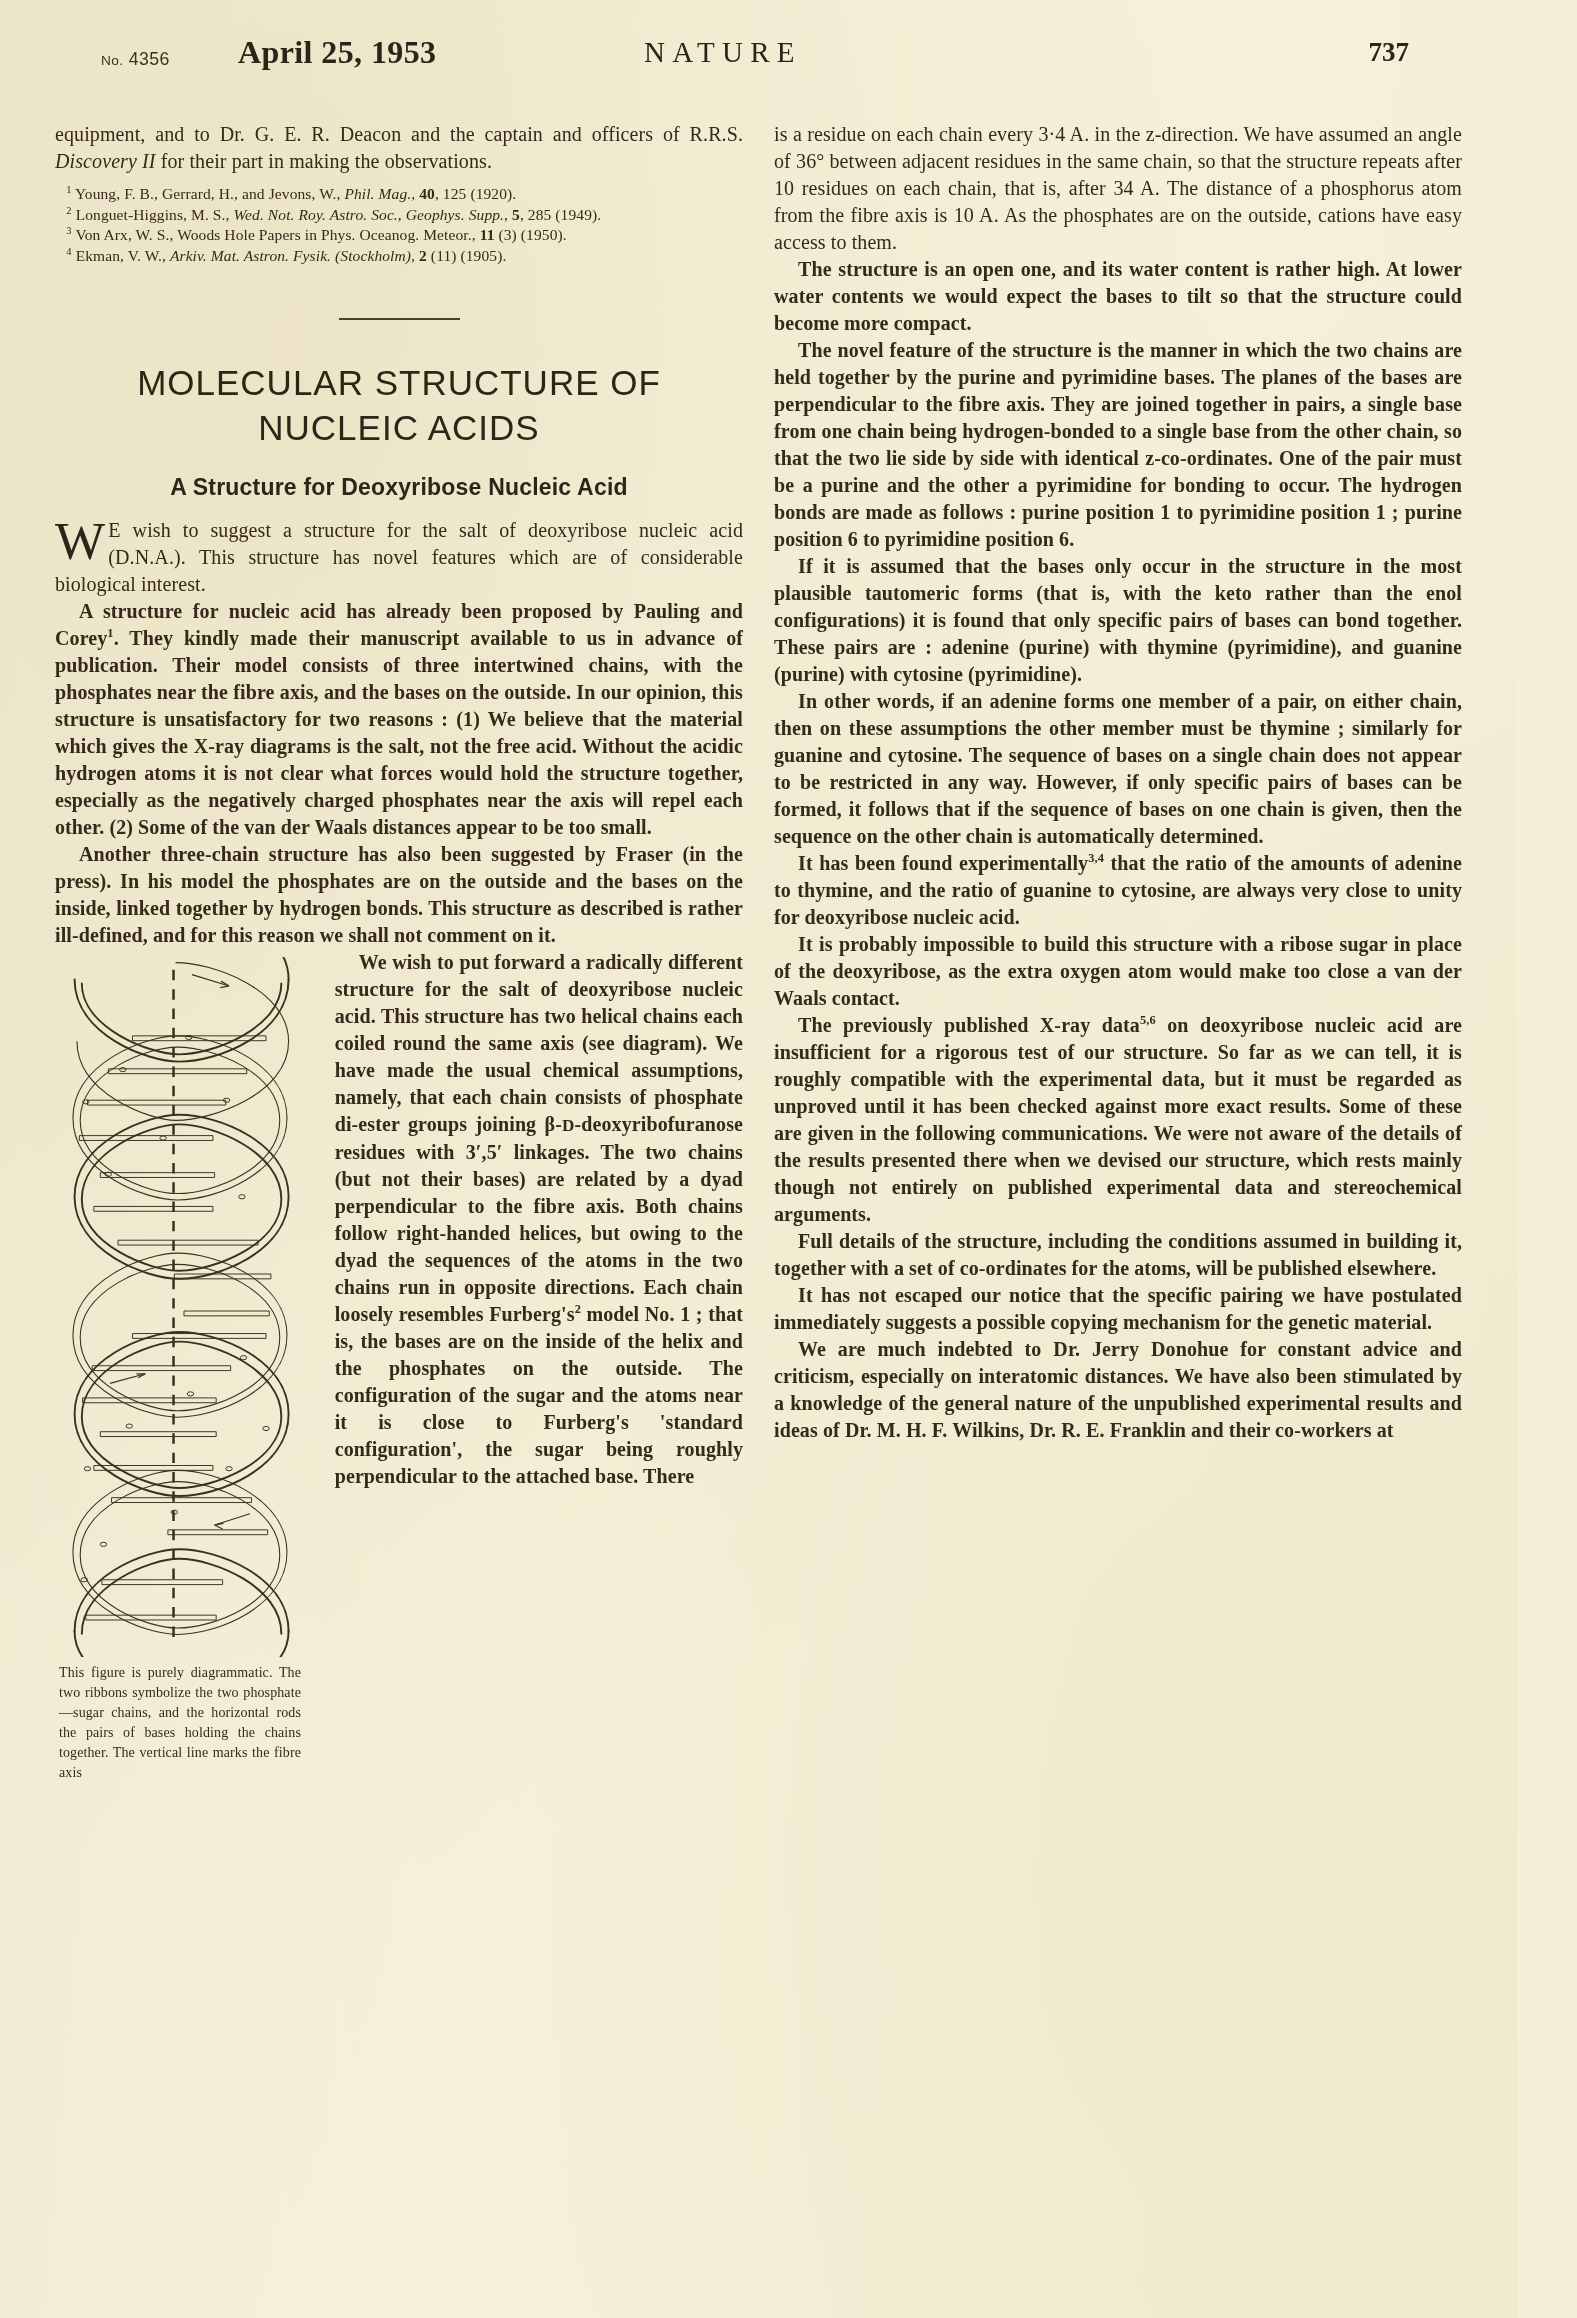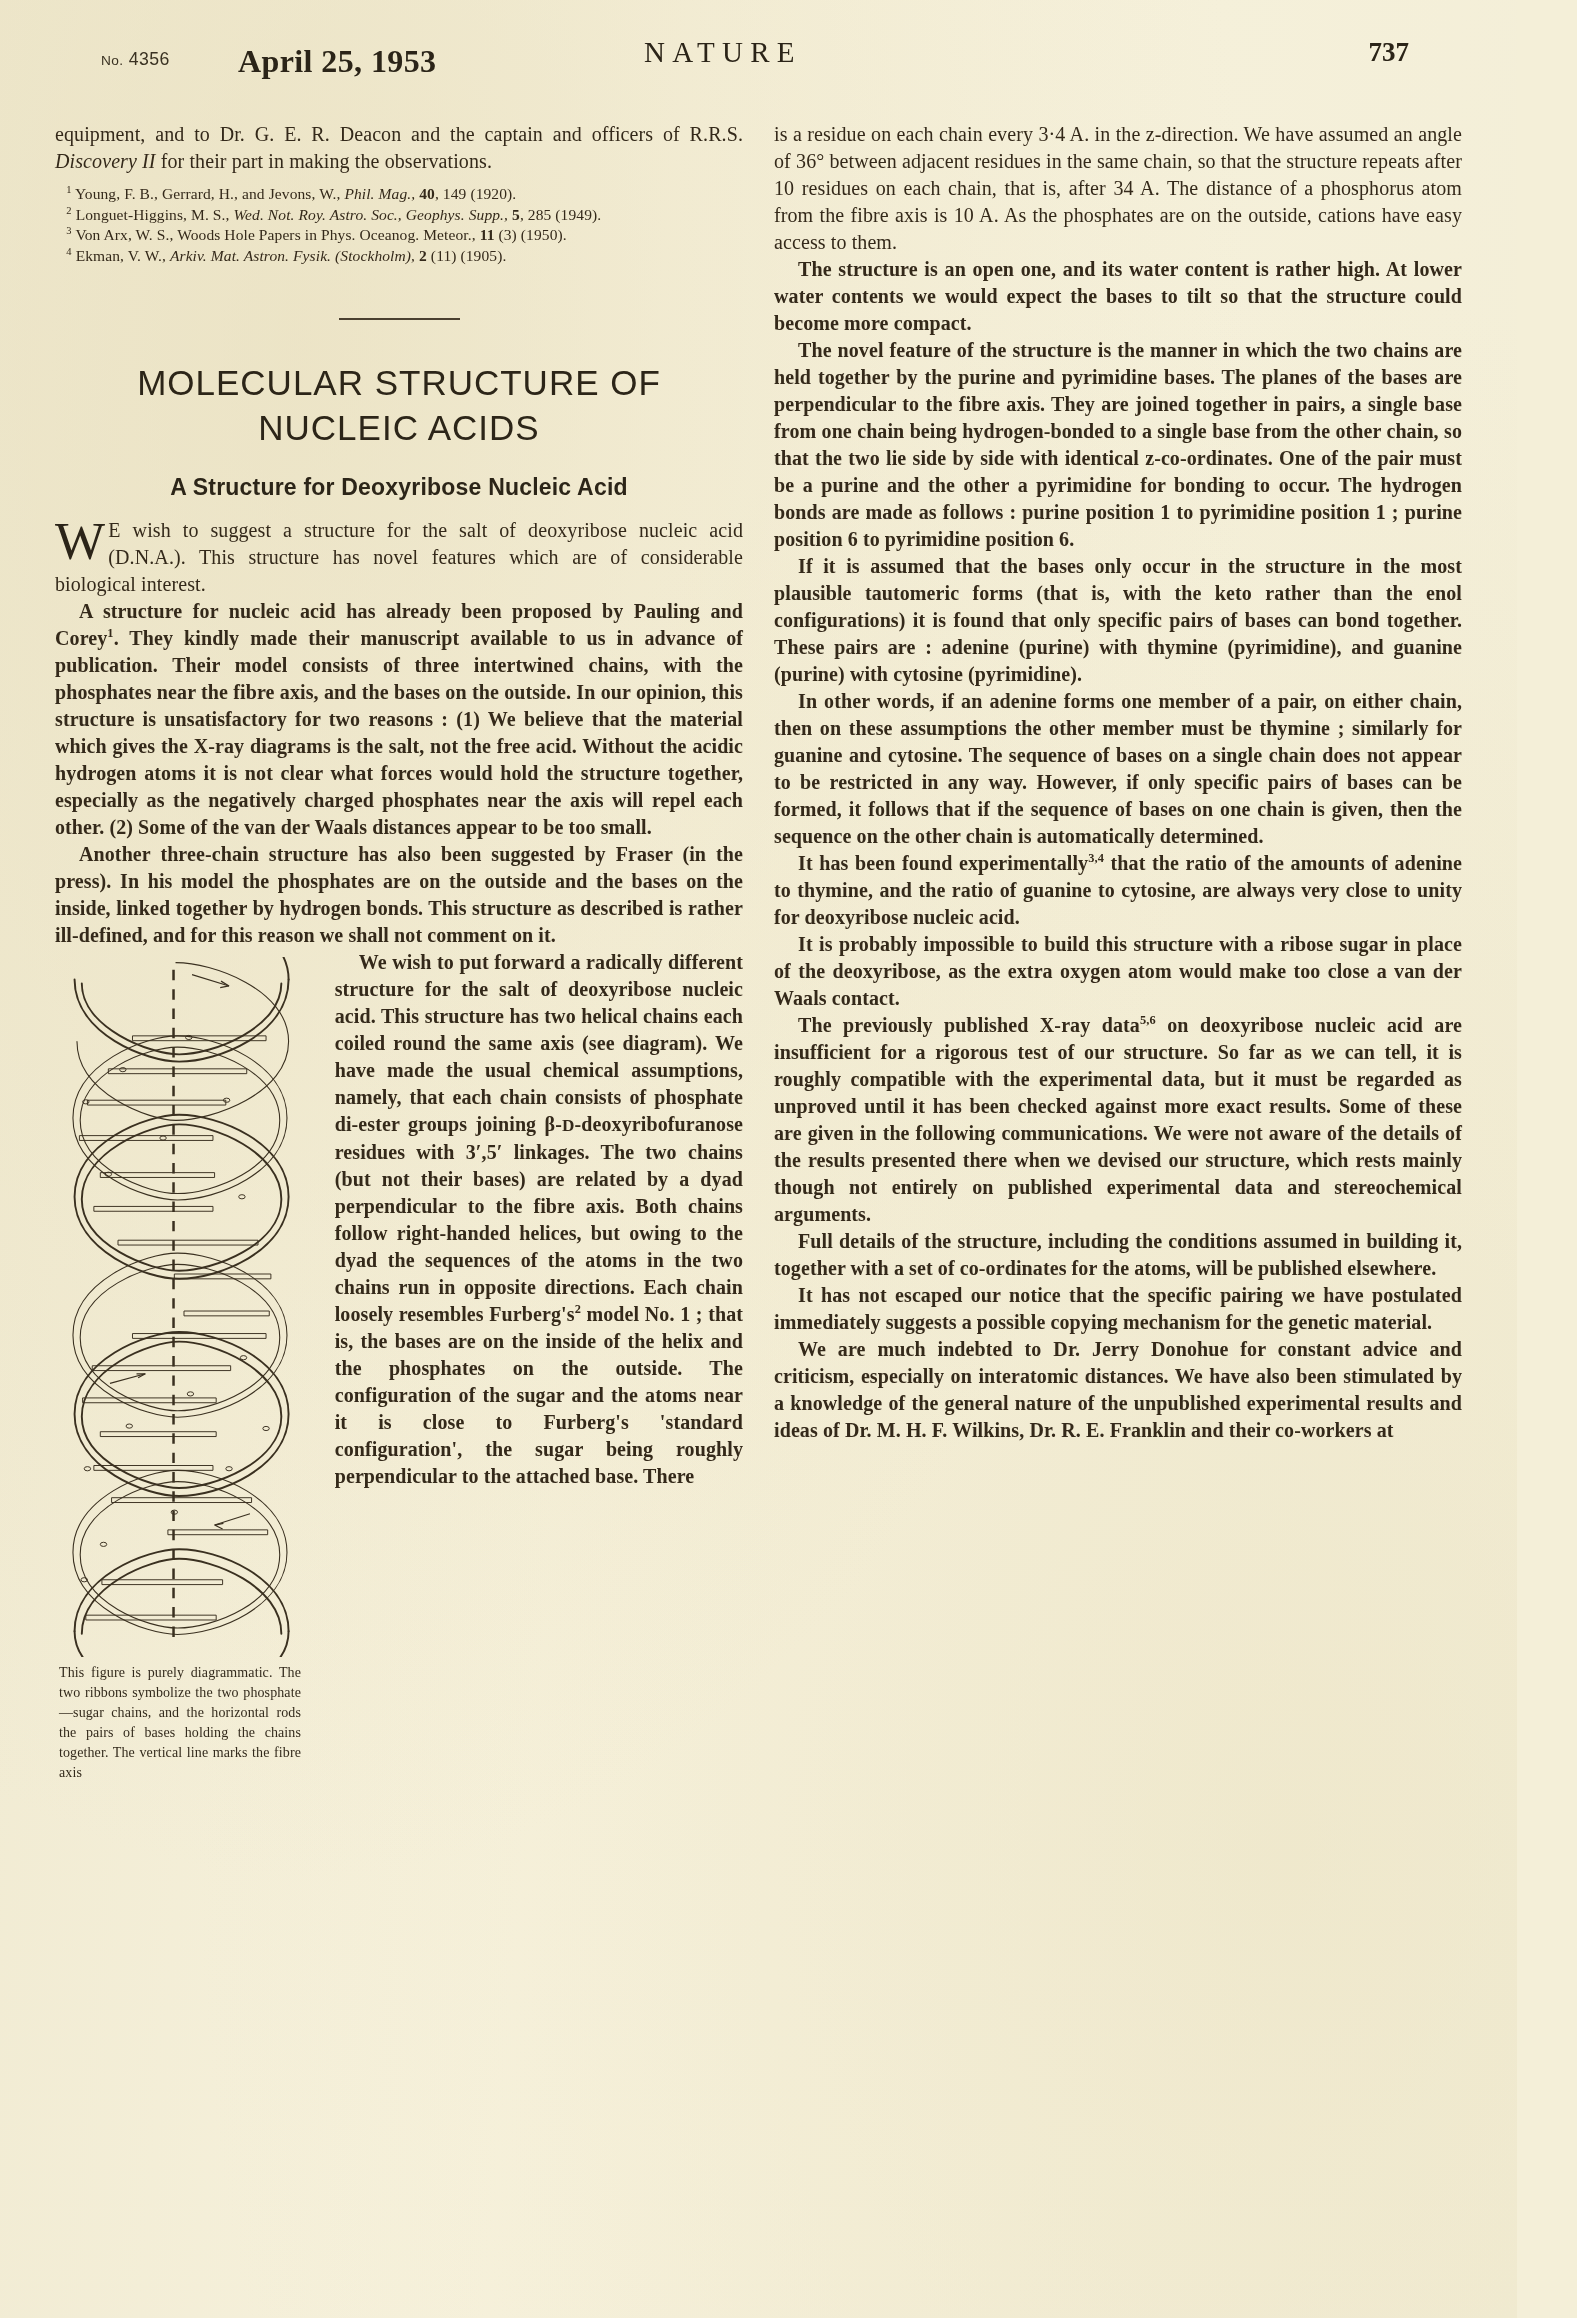--- a/index.html
+++ b/index.html
@@ -33,21 +33,21 @@
     top: 17.7px;
     font-size: 17.7px;
     letter-spacing: 0.4px;
     color: #3a3222;
     font-family: "Liberation Sans", "DejaVu Sans", sans-serif;
   }
   .rh-issue .no-small { font-size: 13.7px; }
   .rh-date {
     position: absolute;
     left: 238px;
-    top: 12px;
+    top: 3px;
     font-size: 32px;
     font-weight: bold;
     letter-spacing: 0.4px;
     color: #2b2418;
     font-family: "Liberation Serif", "DejaVu Serif", serif;
   }
   .rh-title {
     position: absolute;
     left: 644px;
     top: 5px;
@@ -177,21 +177,21 @@
 
     <p>equipment, and to Dr. G. E. R. Deacon and the
       captain and officers of R.R.S. <span class="it">Discovery II</span> for their
       part in making the observations.</p>
 
     <div class="refs">
       <div class="ref">
         <sup>1</sup>
         <span>Young, F. B., Gerrard, H., and Jevons, W.,</span>
         <span class="it">Phil. Mag.,</span>
-        <span class="bd">40</span><span>, 149 (1920).</span>
+        <span class="bd">40</span><span>, 125 (1920).</span>
       </div>
       <div class="ref">
         <sup>2</sup>
         <span>Longuet-Higgins, M. S.,</span>
         <span class="it">Wed. Not. Roy. Astro. Soc., Geophys. Supp.,</span>
         <span class="bd">5</span><span>, 285 (1949).</span>
       </div>
       <div class="ref">
         <sup>3</sup>
         <span>Von Arx, W. S., Woods Hole Papers in Phys. Oceanog. Meteor.,</span>

